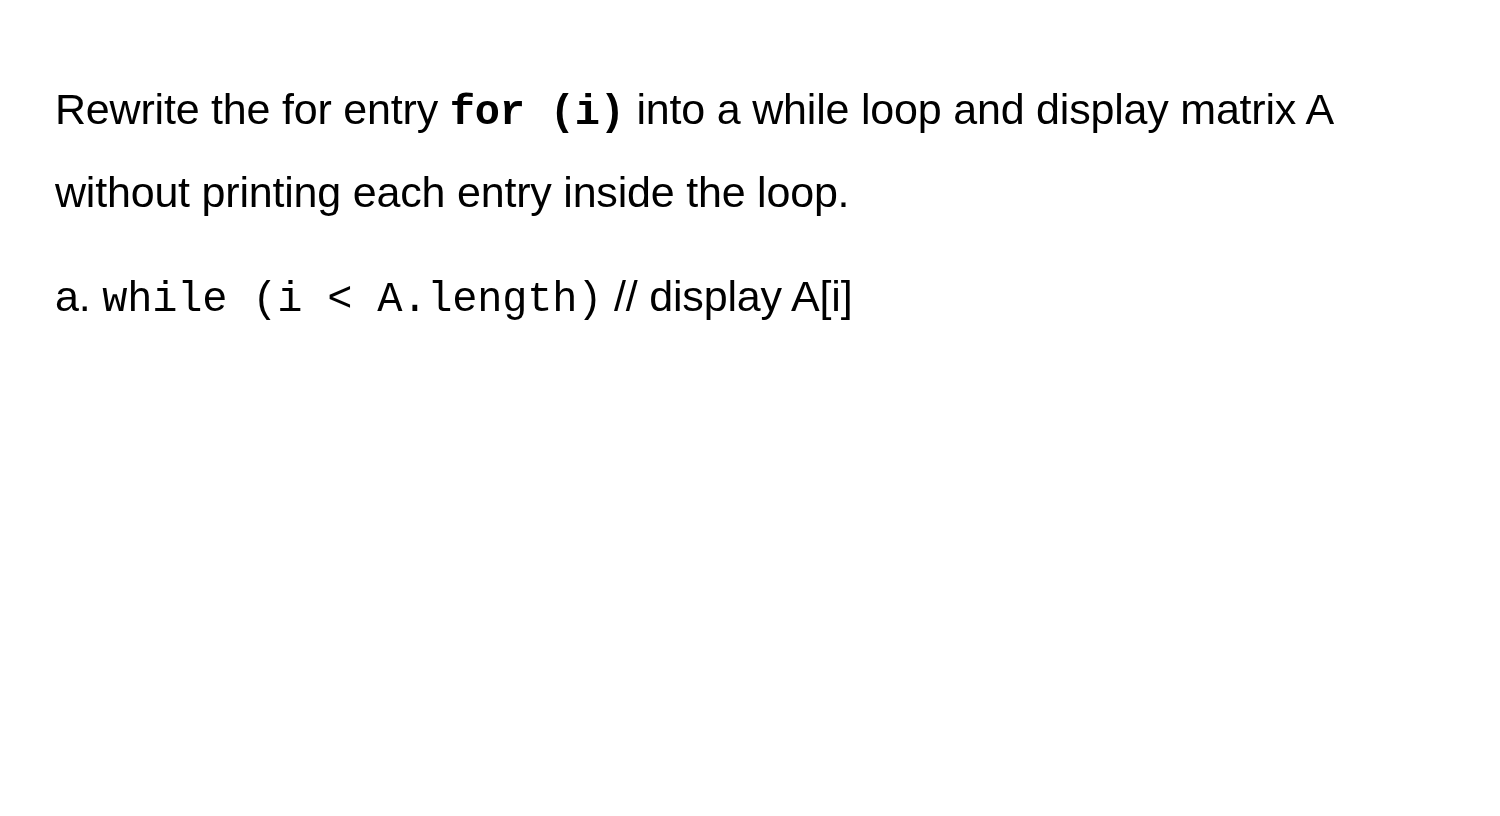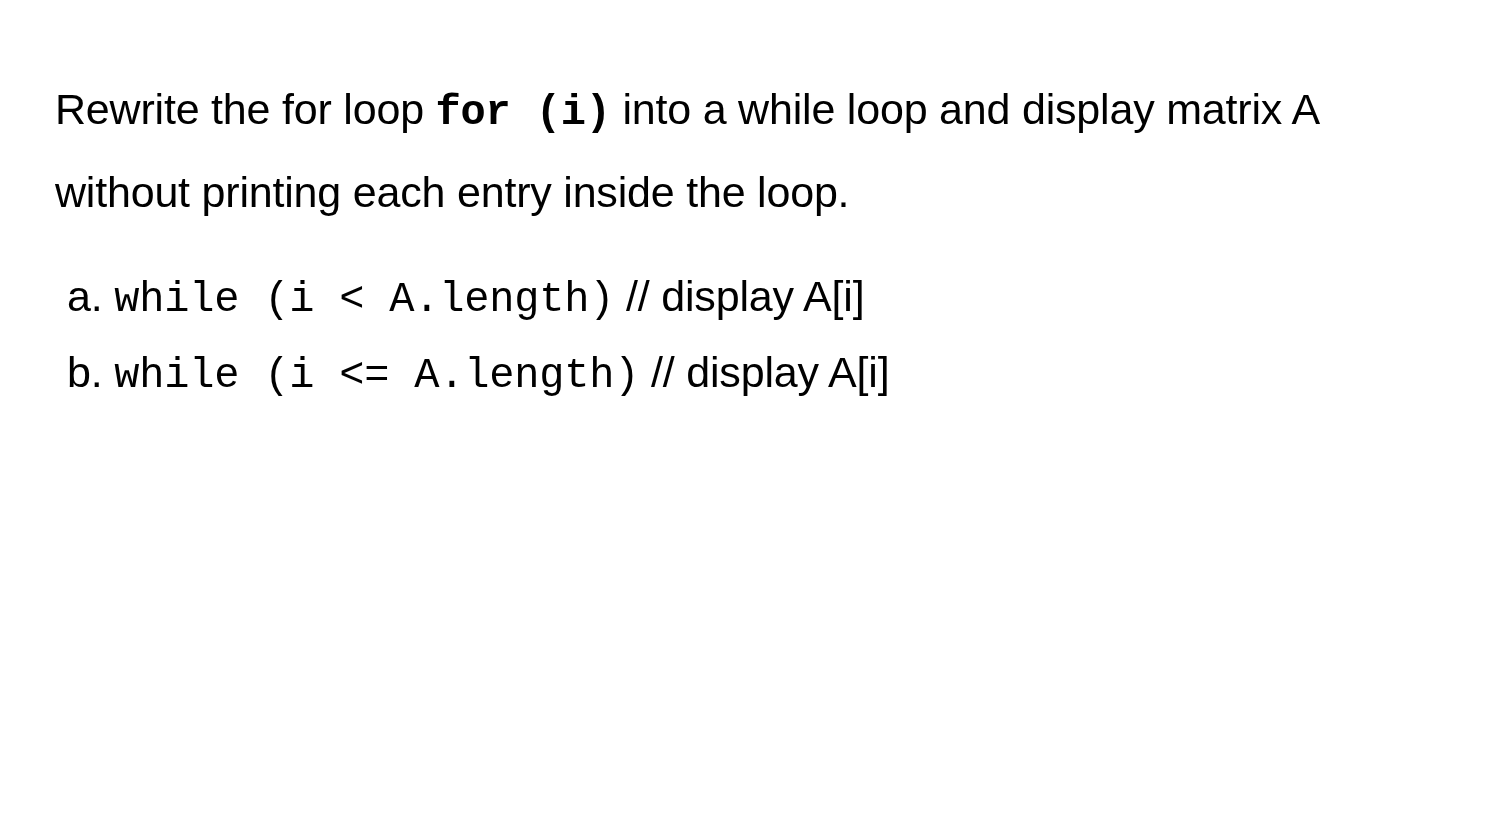--- a/index.html
+++ b/index.html
@@ -30,41 +30,37 @@
   .options {
     display: flex;
     flex-direction: column;
     gap: 0;
   }
   .option {
     font-size: 43px;
     line-height: 1.72;
     font-weight: 400;
     letter-spacing: -0.2px;
-    margin-left: 12px;
   }
   .option .label {
     display: inline;
   }
   .option .code {
     font-family: "Courier New", Courier, monospace;
     font-size: 42px;
   }
   .option .comment {
     display: inline;
   }
 </style>
 </head>
 <body>
 
 <div class="container">
   <div class="question">
-    <span>Rewrite the for loop </span><span class="mono">for (i)</span><span> into a while loop and display matrix A without printing each entry inside the loop.</span>
+    <span>Rewrite the for entry </span><span class="mono">for (i)</span><span> into a while loop and display matrix A without printing each entry inside the loop.</span>
   </div>
   <div class="options">
     <div class="option">
       <span class="label">a. </span><span class="code">while (i &lt; A.length)</span><span class="comment"> // display A[i]</span>
     </div>
-    <div class="option">
-      <span class="label">b. </span><span class="code">while (i &lt;= A.length)</span><span class="comment"> // display A[i]</span>
-    </div>
   </div>
 </div>
 
 </body></html>

